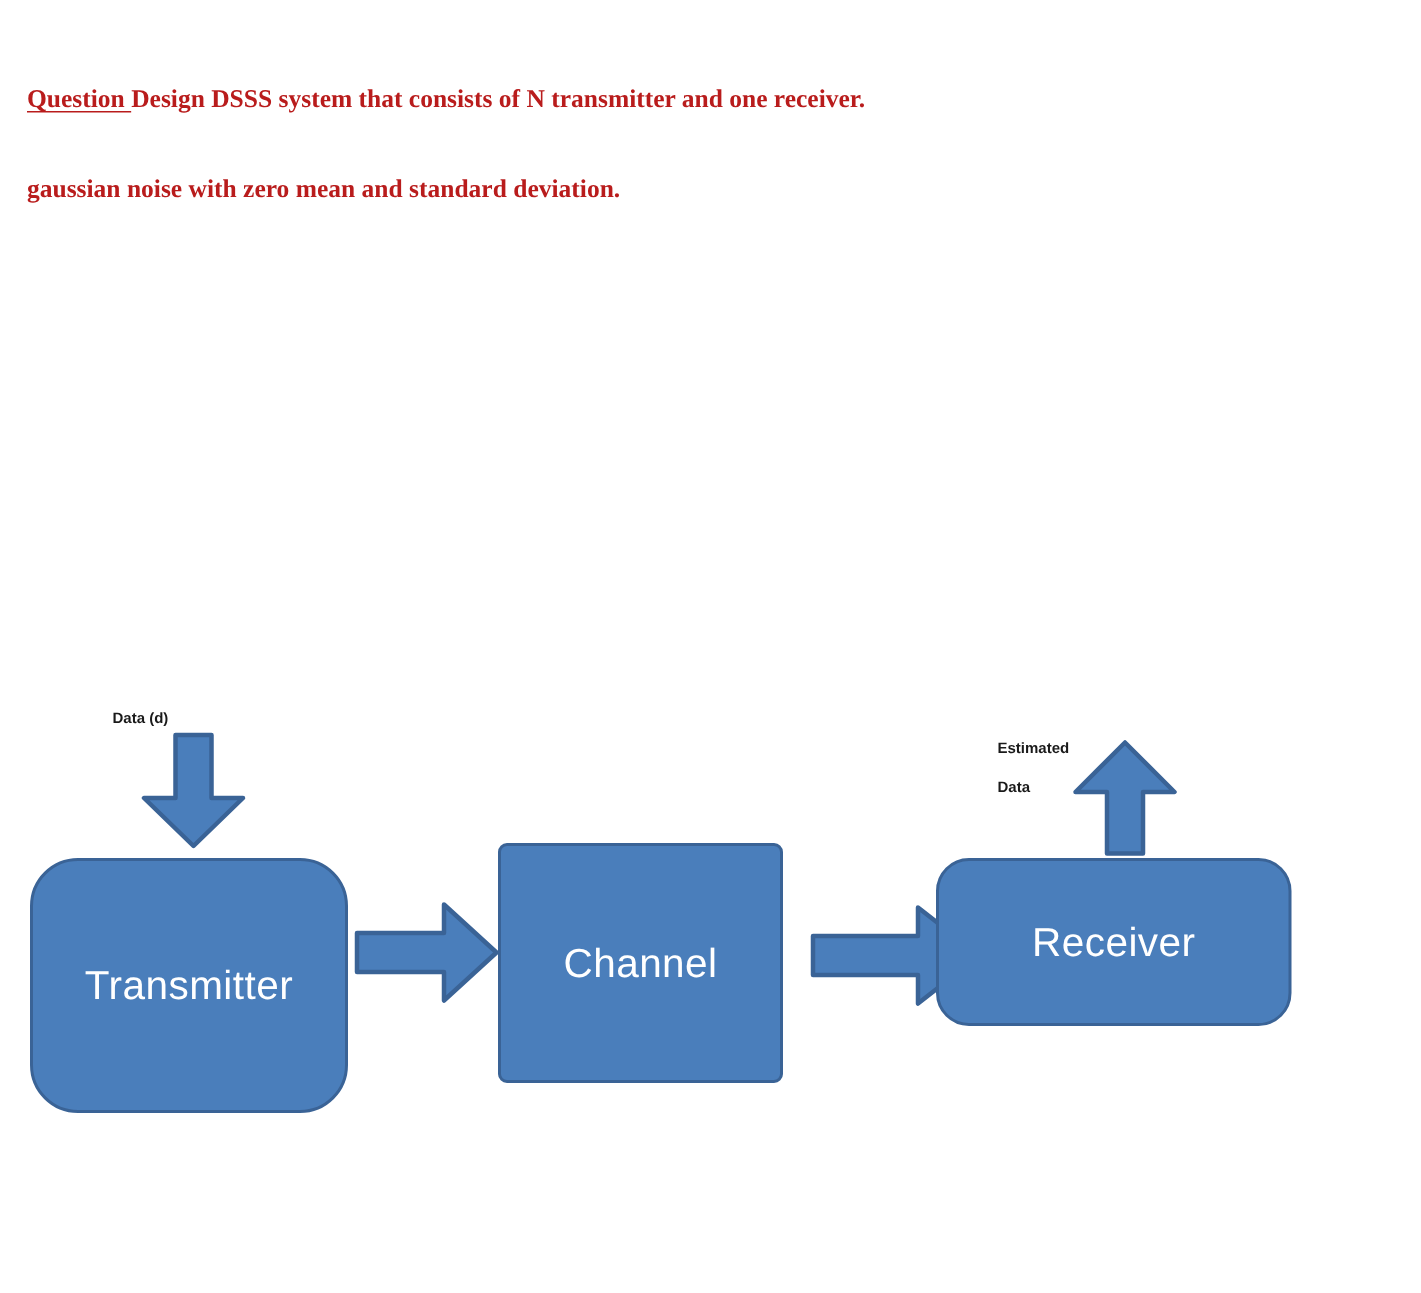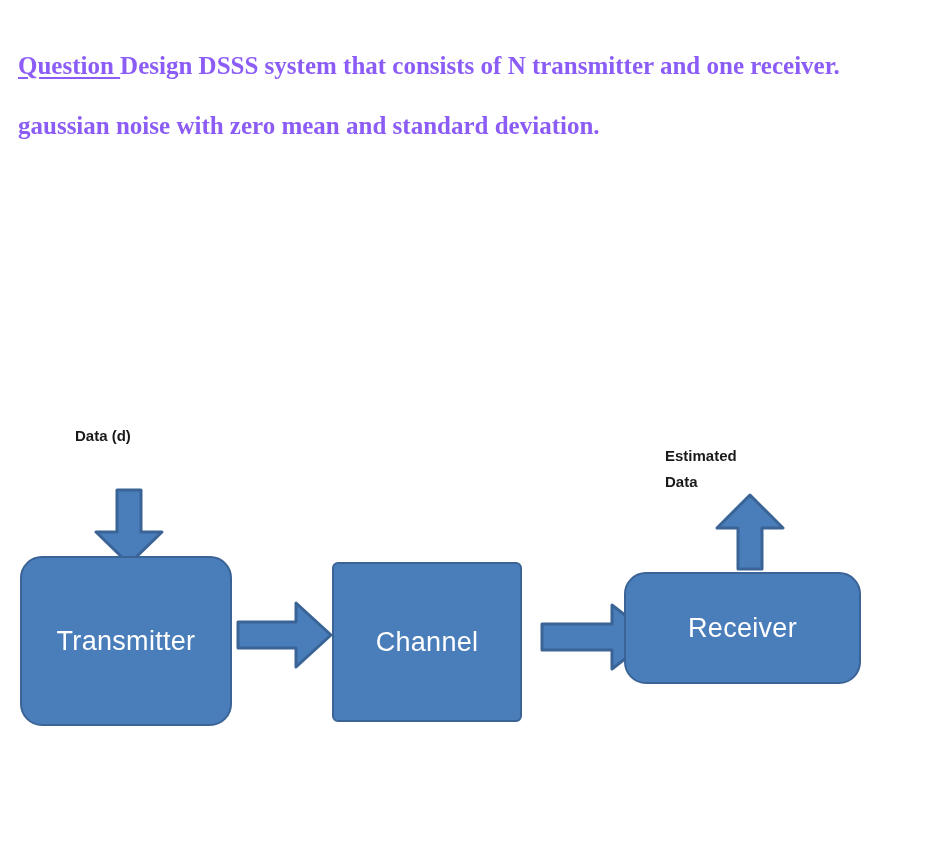--- a/index.html
+++ b/index.html
@@ -18,23 +18,23 @@
   
   .question-block {
     position: absolute;
     left: 18px;
     top: 36px;
     width: 918px;
   }
   .q-line {
     font-family: "Liberation Serif", serif;
     font-weight: bold;
-    font-size: 25px;
+    font-size: 17px;
     line-height: 60px;
-    color: #8b5cf6;
+    color: #b91c1c;
     white-space: nowrap;
     letter-spacing: 0px;
   }
   .q-underline {
     text-decoration: underline;
     text-underline-offset: 3px;
   }
 
   
   .diagram {
@@ -44,24 +44,25 @@
     width: 947px;
     height: 862px;
     pointer-events: none;
   }
   .diagram > * { pointer-events: auto; }
 
   .dlabel {
     position: absolute;
     font-family: "Liberation Sans", sans-serif;
     font-weight: bold;
-    font-size: 15px;
+    font-size: 10px;
     color: #1a1a1a;
     white-space: nowrap;
     line-height: 26px;
+    margin-top: 44px;
   }
   #label-data      { left: 75px;  top: 423px; }
   #label-estimated { left: 665px; top: 443px; }
 
   .node {
     position: absolute;
     background: #4a7ebb;
     border: 2px solid #3a6396;
     box-sizing: border-box;
     display: flex;
@@ -70,23 +71,23 @@
   }
   .node-label {
     font-family: "Liberation Sans", sans-serif;
     font-size: 27px;
     font-weight: normal;
     color: #ffffff;
     letter-spacing: 0.3px;
   }
 
   #node-transmitter {
-    left: 20px;  top: 556px;
+    left: 20px;  top: 572px;
     width: 212px; height: 170px;
-    border-radius: 22px;
+    border-radius: 32px;
   }
   #node-channel {
     left: 332px; top: 562px;
     width: 190px; height: 160px;
     border-radius: 6px;
   }
   #node-receiver {
     left: 624px; top: 572px;
     width: 237px; height: 112px;
     border-radius: 22px;

